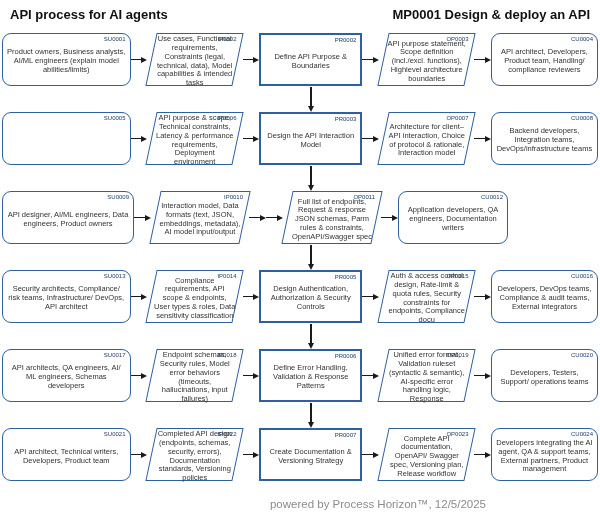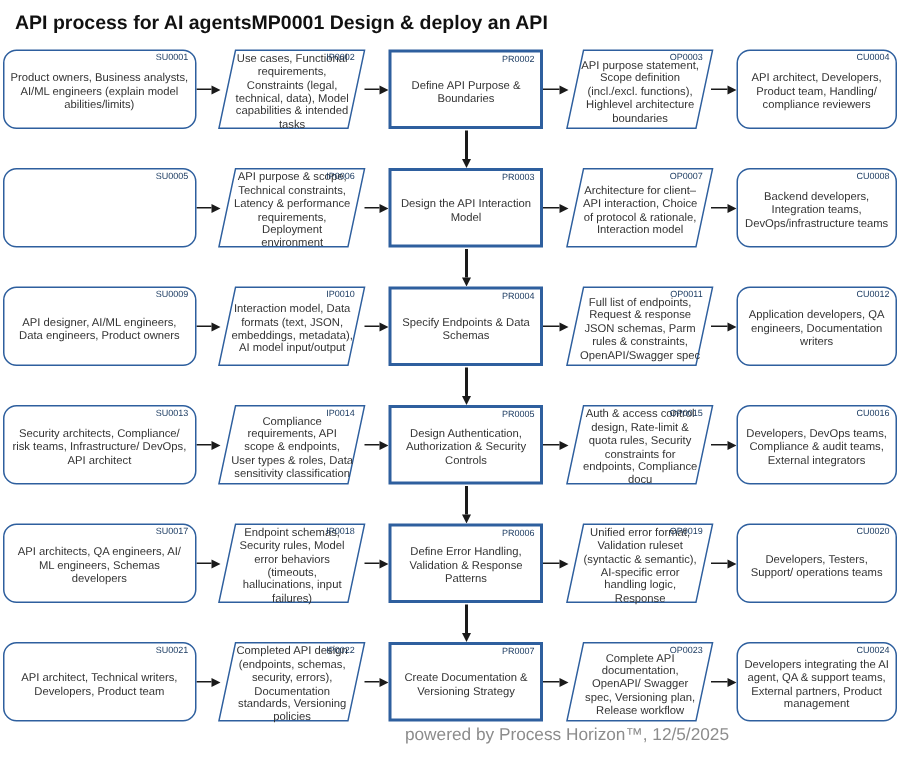--- a/index.html
+++ b/index.html
@@ -5,21 +5,21 @@
   :root{
     --blue:#2e5f9e;
     --ink:#333333;
     --arrow:#1a1a1a;
     --tag:#17375e;
   }
   *{margin:0;padding:0;box-sizing:border-box;}
   html,body{background:#ffffff;}
   body{font-family:"Liberation Sans", sans-serif;}
   .page{width:600px;height:517px;background:#fff;padding:7px 2px 0 2px;overflow:hidden;}
-  .hdr{display:flex;align-items:flex-start;padding:0 8px 0 8px;height:26px;}
+  .hdr{display:flex;justify-content:space-between;align-items:flex-start;padding:0 8px 0 8px;height:26px;}
   .hdr .t{font-size:13px;font-weight:bold;color:#111;}
   .row{display:flex;height:53px;align-items:stretch;}
   .vconnrow{height:26px;position:relative;}
   
   .w-su{width:132px;}
   .w-ip{width:90px;}
   .w-pr{width:106px;}
   .w-op{width:90px;}
   .w-cu{width:110px;}
   .gap{width:17px;display:flex;align-items:center;}
@@ -34,21 +34,21 @@
   .para .tag{right:1px;}
   .txt{width:100%;}
   
   .harrow{height:100%;}
   .hline{flex:1;height:1.5px;background:var(--arrow);}
   .hhead{width:0;height:0;border-top:3.5px solid transparent;border-bottom:3.5px solid transparent;border-left:6px solid var(--arrow);}
   
   .varrow{position:absolute;left:309px;top:1px;bottom:0;transform:translateX(-50%);display:flex;flex-direction:column;align-items:center;}
   .vline{width:1.5px;flex:1;background:var(--arrow);}
   .vhead{width:0;height:0;border-left:3.5px solid transparent;border-right:3.5px solid transparent;border-top:6px solid var(--arrow);}
-  .ftr{width:100%;text-align:center;padding-left:156px;font-size:11.5px;color:#8c8c8c;margin-top:3px;}
+  .ftr{width:100%;text-align:center;padding-left:156px;font-size:11.5px;color:#8c8c8c;margin-top:17px;}
 </style>
 </head>
 <body>
 
 <div class="page">
 
   <div class="hdr">
     <div class="t">API process for AI agents</div>
     <div class="t">MP0001 Design &amp; deploy an API</div>
   </div>
@@ -162,24 +162,20 @@
     <div class="shape para w-ip">
         <div class="unskew">
           <span class="tag">IP0010</span>
           <div class="txt">Interaction model, Data formats (text, JSON, embeddings, metadata), AI model input/output</div>
         </div>
       </div>
     <div class="gap harrow">
         <div class="hline"></div>
         <div class="hhead"></div>
       </div>
-    <div class="shape pr w-pr">
-        <span class="tag">PR0004</span>
-        <div class="txt">Specify Endpoints &amp; Data Schemas</div>
-      </div>
     <div class="gap harrow">
         <div class="hline"></div>
         <div class="hhead"></div>
       </div>
     <div class="shape para w-op">
         <div class="unskew">
           <span class="tag">OP0011</span>
           <div class="txt">Full list of endpoints, Request &amp; response JSON schemas, Parm rules &amp; constraints, OpenAPI/Swagger spec</div>
         </div>
       </div>

